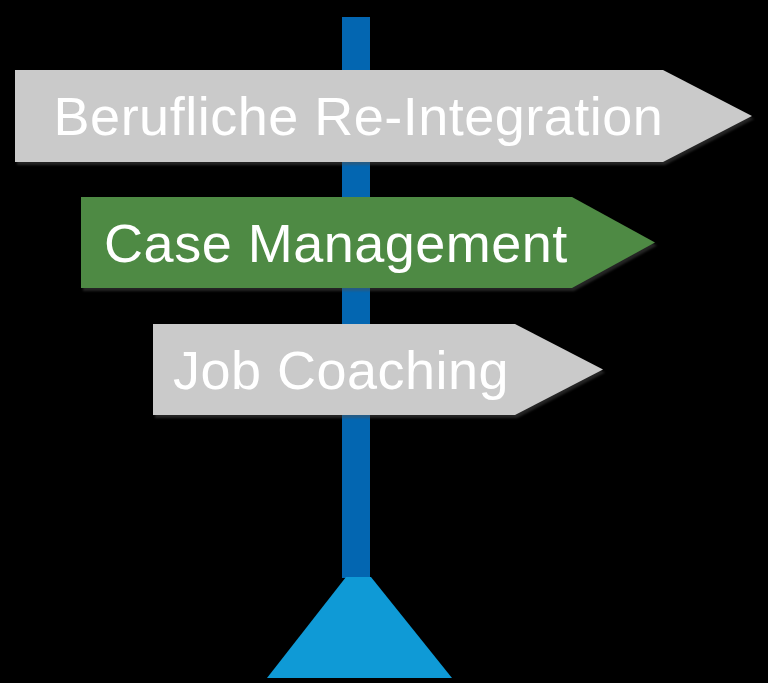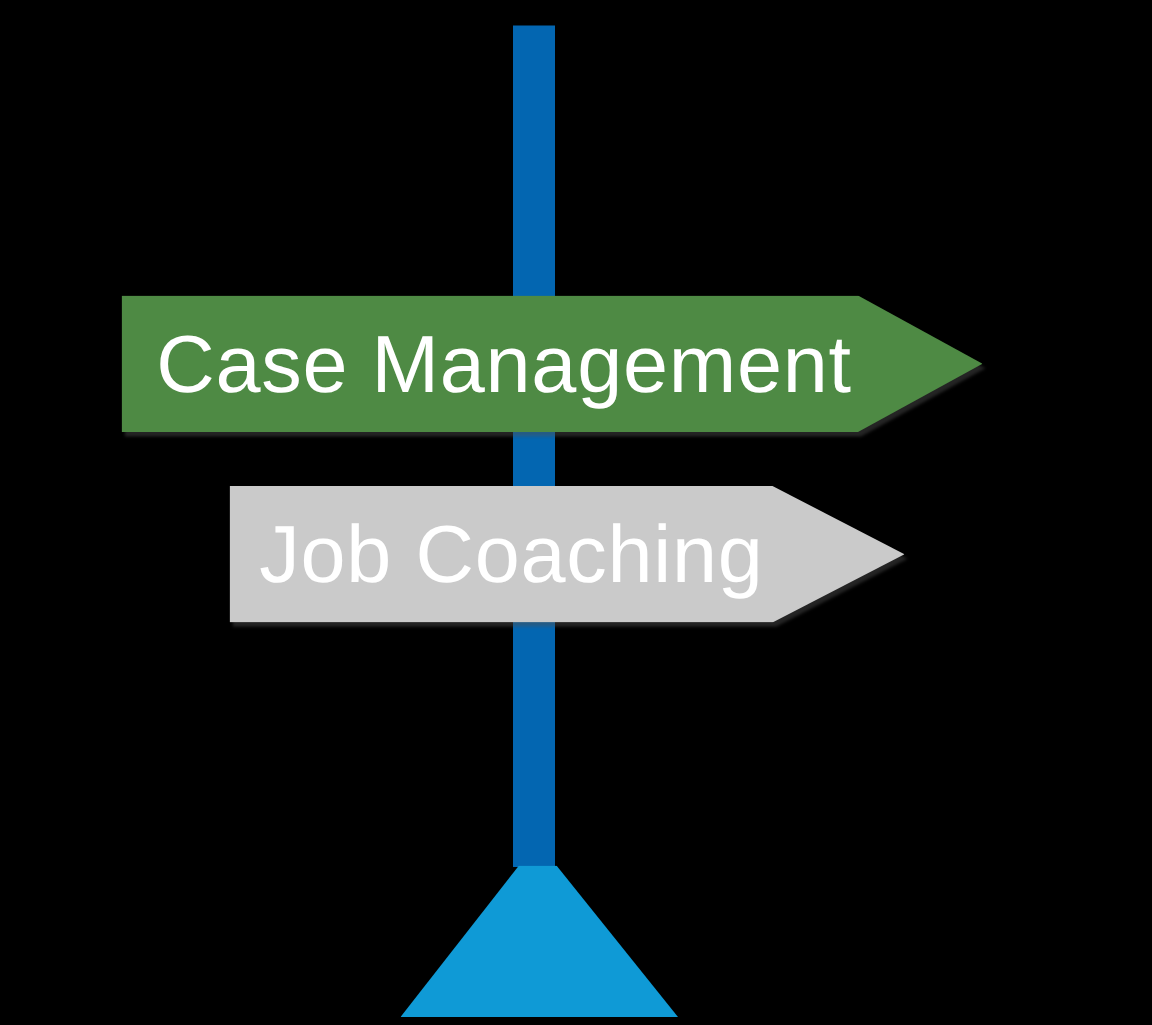--- a/index.html
+++ b/index.html
@@ -77,20 +77,25 @@
 </style>
 </head>
 <body style="background-color: rgb(0, 0, 0);">
 
 <div class="stage" style="background-color: rgb(0, 0, 0);">
 
   <div class="pole" style="background-color: rgb(3, 102, 177);"></div>
 
   <div class="pole-base" style="background-color: rgb(15, 154, 214);"></div>
 
+  <div class="arrow-wrap wrap-1">
+    <div class="arrow arrow-1" style="background-color: rgb(202, 202, 202); color: rgb(255, 255, 255);">
+      <span class="sign-label">Berufliche Re-Integration</span>
+    </div>
+  </div>
 
   <div class="arrow-wrap wrap-2">
     <div class="arrow arrow-2" style="background-color: rgb(78, 138, 68); color: rgb(255, 255, 255);">
       <span class="sign-label">Case Management</span>
     </div>
   </div>
 
   <div class="arrow-wrap wrap-3">
     <div class="arrow arrow-3" style="background-color: rgb(202, 202, 202); color: rgb(255, 255, 255);">
       <span class="sign-label">Job Coaching</span>

